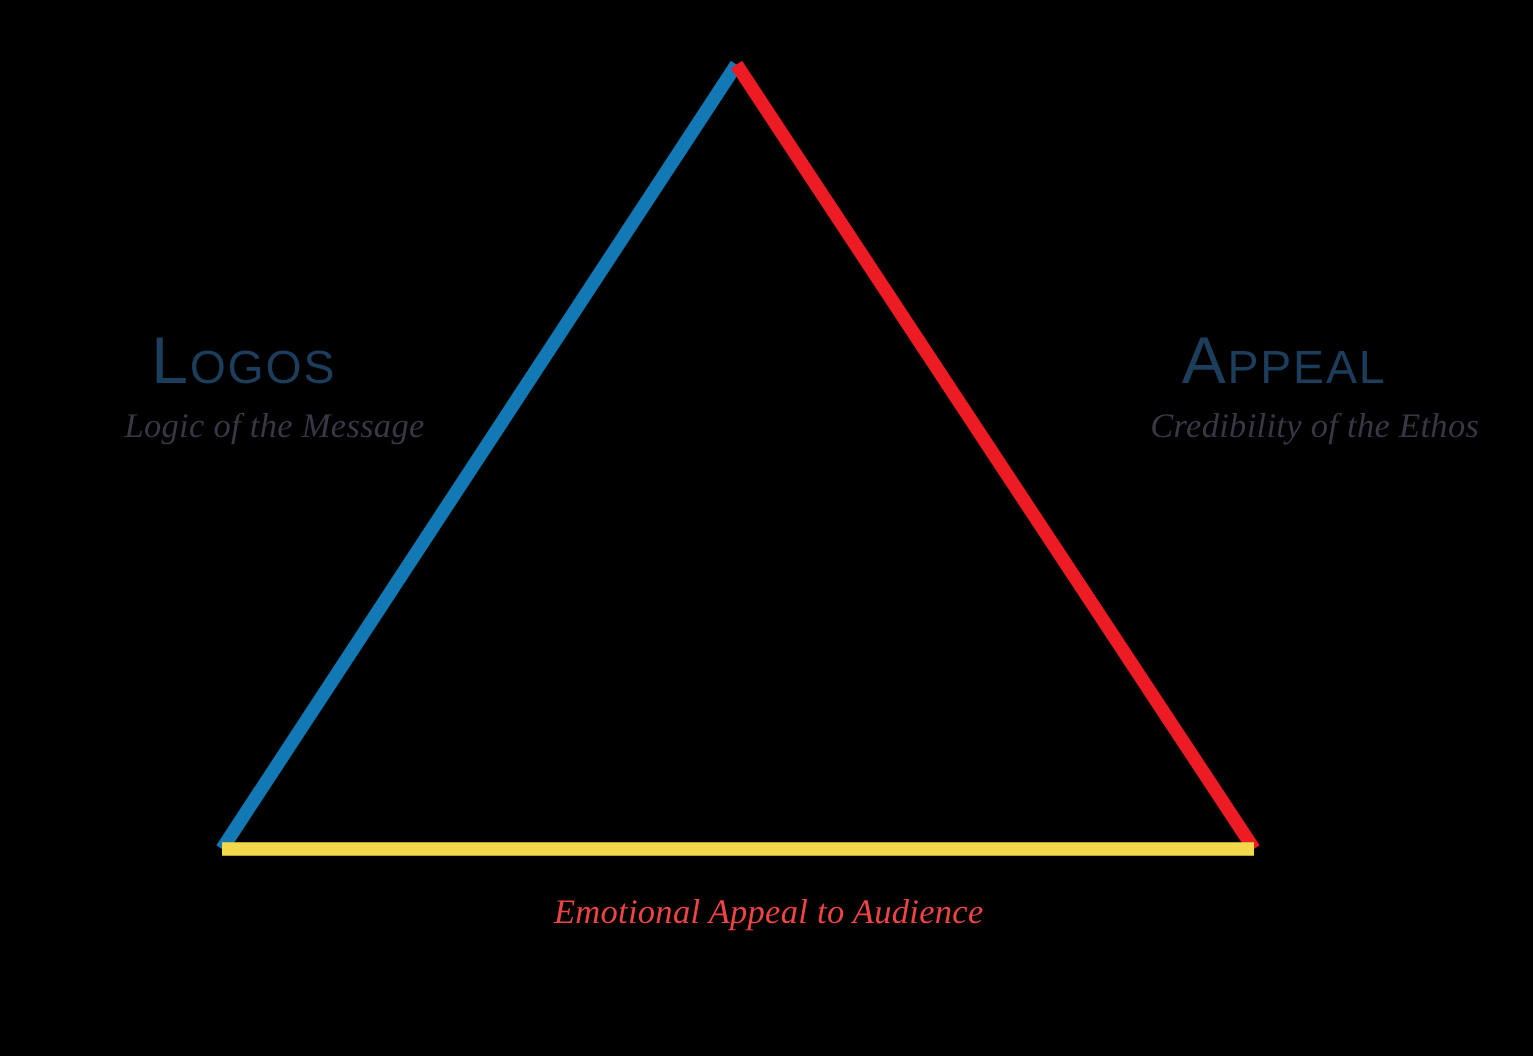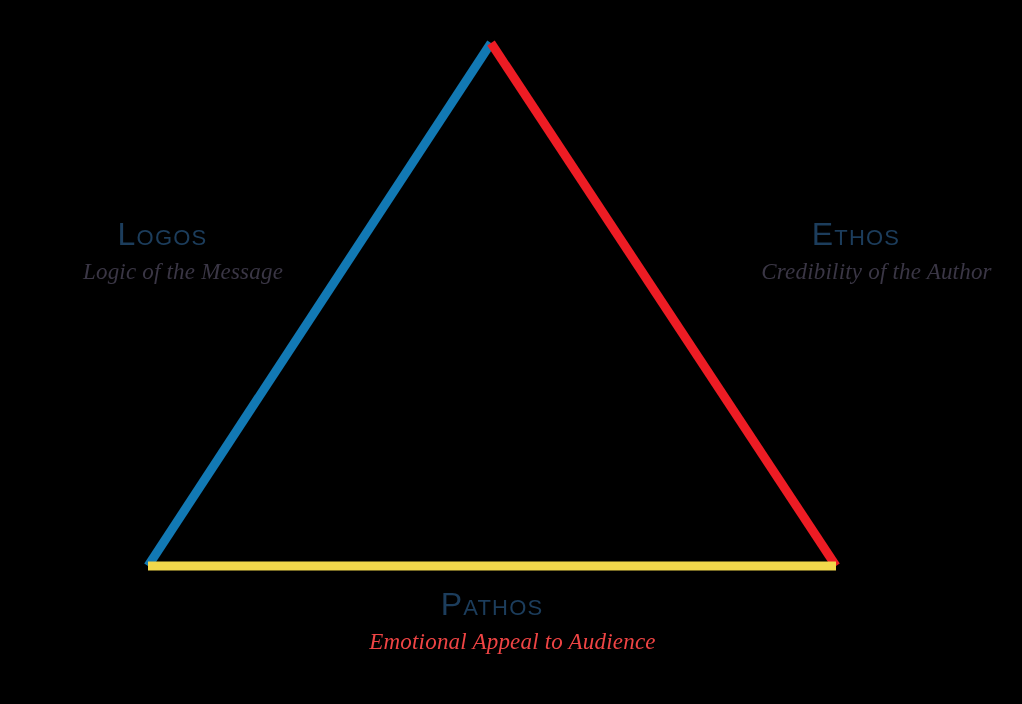--- a/index.html
+++ b/index.html
@@ -25,21 +25,21 @@
   }
   .label-group {
     position: absolute;
     text-align: center;
     white-space: nowrap;
   }
   .label-title {
     font-family: "Liberation Sans", sans-serif;
     font-variant: small-caps;
     font-weight: 400;
-    font-size: 32px;
+    font-size: 44px;
     letter-spacing: 1.2px;
     color: #1c3d5c;
     line-height: 1.05;
     display: block;
   }
   .label-sub {
     font-family: "Liberation Serif", serif;
     font-style: italic;
     font-weight: 400;
     font-size: 23px;
@@ -69,22 +69,21 @@
 
     <line id="side-pathos" x1="148" y1="566" x2="836" y2="566" stroke="#f2d84b" stroke-width="9" stroke-linecap="butt"></line>
   </svg>
 
   <div class="label-group" id="label-logos">
     <span class="label-title" style="color: rgb(28, 61, 92);">Logos</span>
     <span class="label-sub" style="color: rgb(58, 54, 69);">Logic of the Message</span>
   </div>
 
   <div class="label-group" id="label-ethos">
-    <span class="label-title" style="color: rgb(28, 61, 92);">Ethos</span>
-    <span class="label-sub" style="color: rgb(58, 54, 69);">Credibility of the Author</span>
+    <span class="label-title" style="color: rgb(28, 61, 92);">Appeal</span>
+    <span class="label-sub" style="color: rgb(58, 54, 69);">Credibility of the Ethos</span>
   </div>
 
   <div class="label-group" id="label-pathos">
-    <span class="label-title" style="color: rgb(28, 61, 92);">Pathos</span>
     <span class="label-sub" style="color: #ef4444;">Emotional Appeal to Audience</span>
   </div>
 
 </div>
 
 </body></html>

